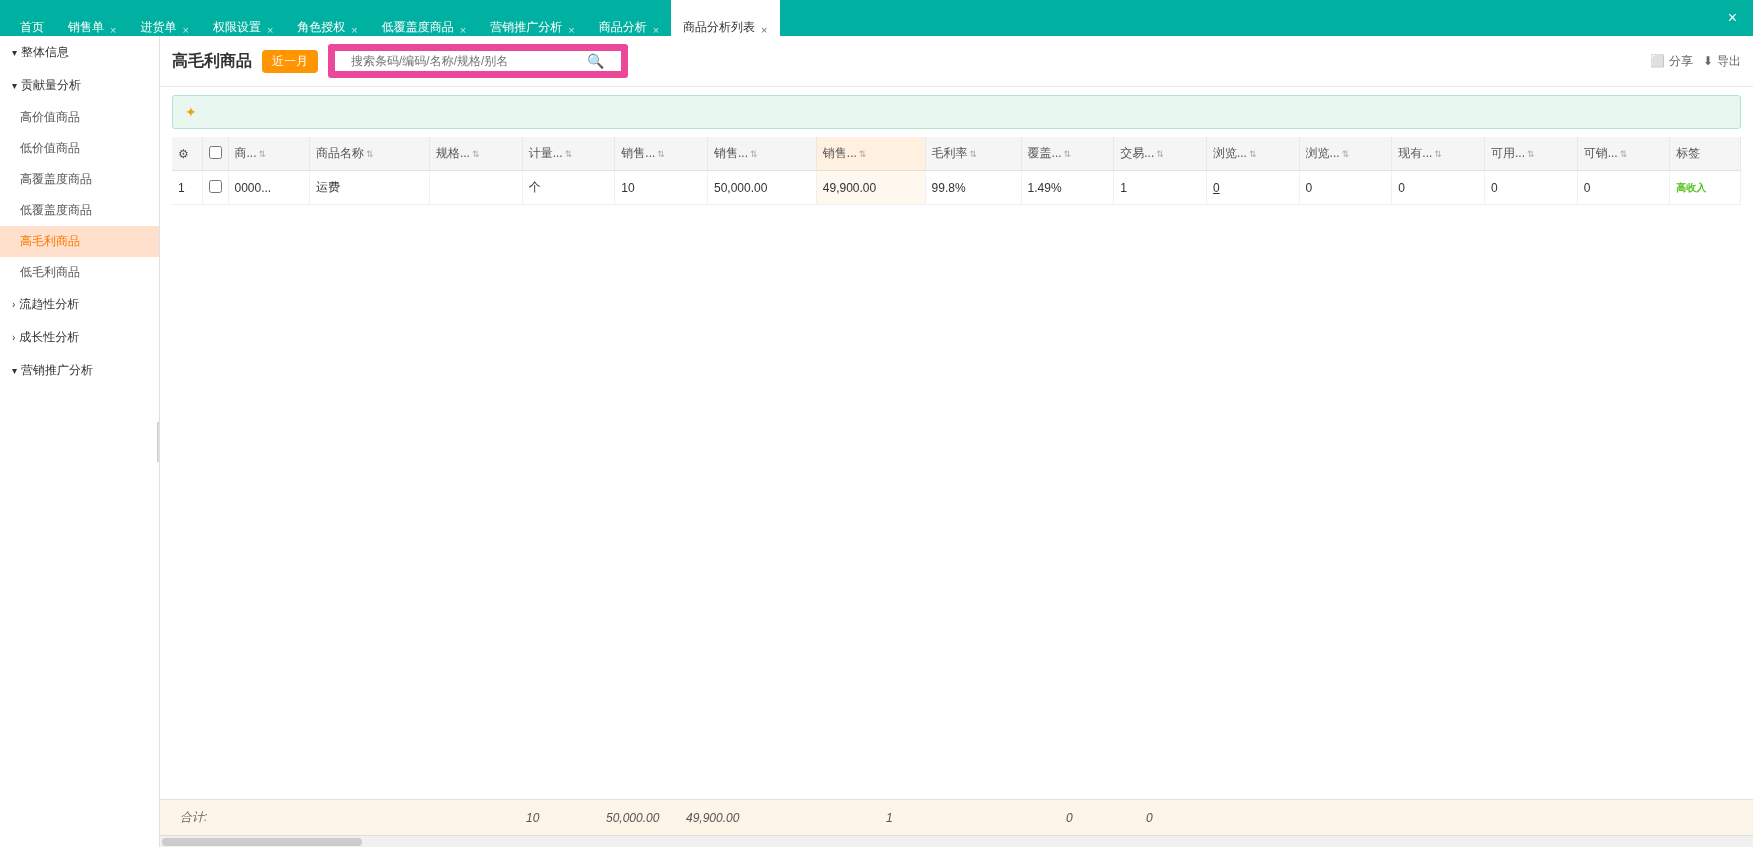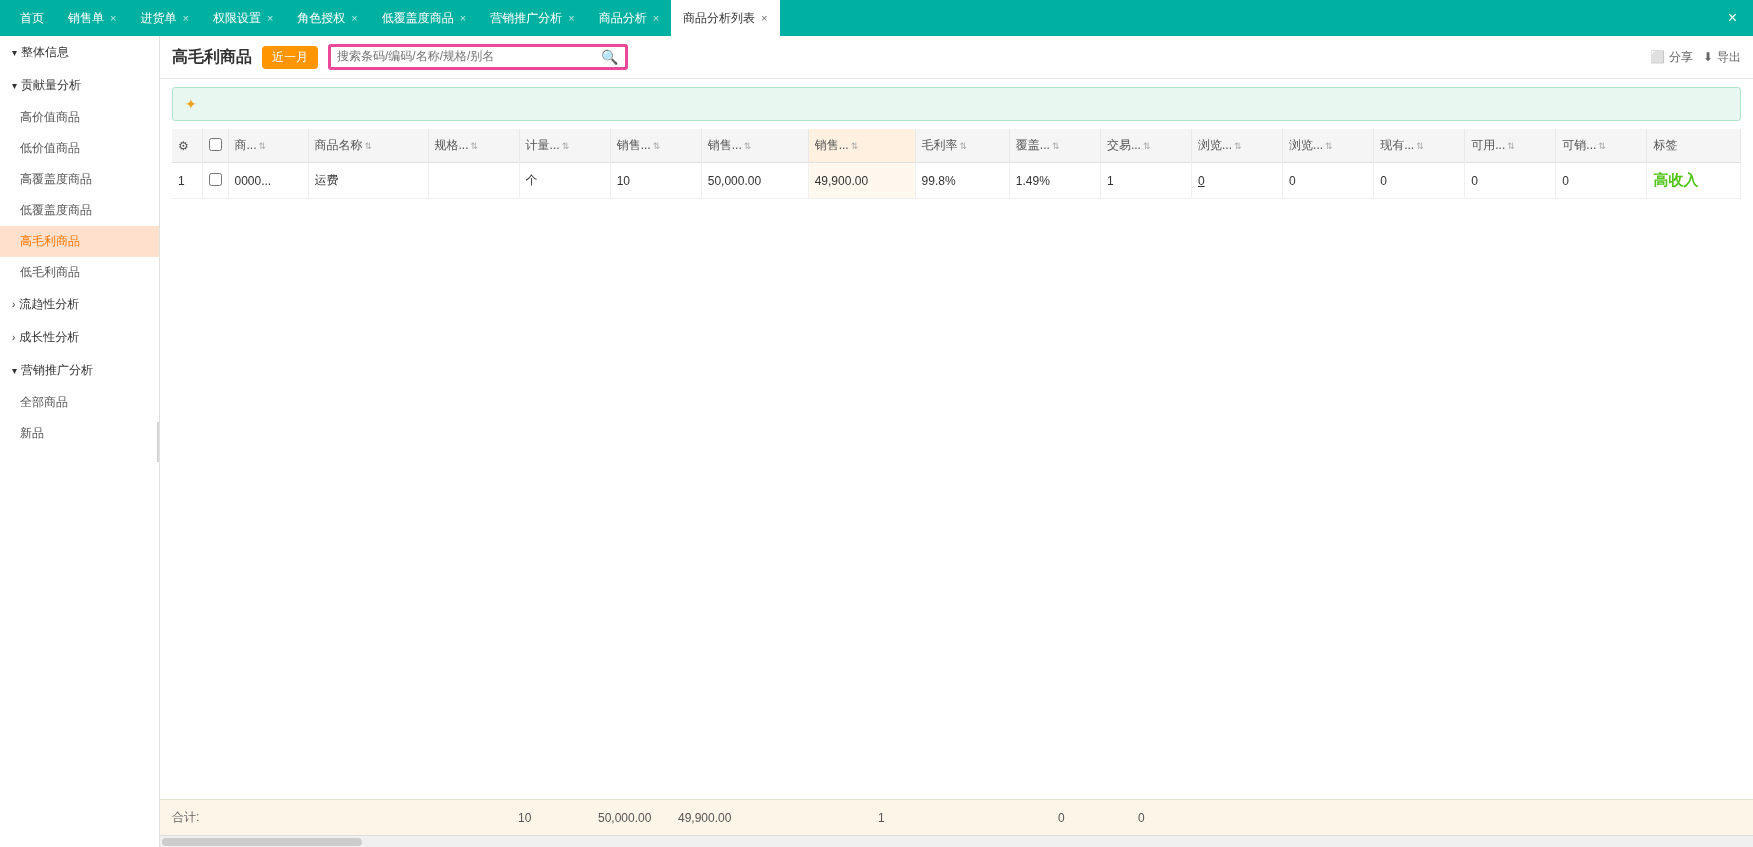--- a/index.html
+++ b/index.html
@@ -12,21 +12,21 @@
       align-items: center;
       height: 36px;
       padding: 0 8px;
       color: #fff;
       overflow: hidden;
     }
     .nav-item {
       padding: 0 12px;
       height: 36px;
       display: flex;
-      align-items: center;
+      align-items: flex-end;
       cursor: pointer;
       white-space: nowrap;
       font-size: 13px;
       color: #fff;
       position: relative;
     }
     .nav-item.active { background: #fff; color: #333; }
     .nav-item .close-btn {
       margin-left: 6px;
       font-size: 11px;
@@ -97,24 +97,24 @@
       background: #ff9500;
       color: #fff;
       border: none;
       border-radius: 4px;
       padding: 3px 10px;
       cursor: pointer;
       font-size: 12px;
     }
     .search-box {
       display: flex;
-      align-items: flex-start;
-      border: 3px solid #ec4899;
+      align-items: center;
+      border: 7px solid #ec4899;
       border-radius: 3px;
-      padding: 2px 6px;
+      padding: 2px 16px;
       flex: 1;
       max-width: 300px;
     }
     .search-box input {
       border: none;
       outline: none;
       font-size: 12px;
       width: 100%;
       color: #999;
     }
@@ -167,21 +167,21 @@
     }
     thead th .col-label { display: flex; align-items: center; gap: 2px; }
     thead th .sort-icon { color: #aaa; font-size: 9px; }
     tbody tr { border-bottom: 1px solid #f0f0f0; }
     tbody td {
       padding: 8px 6px;
       color: #333;
       border-right: 1px solid #f0f0f0;
       white-space: nowrap;
     }
-    .tag-high { color: #52c41a; font-size: 15px; font-weight: bold; }
+    .tag-high { color: #52c41a; font-size: 10px; font-weight: bold; }
     .underline-link { text-decoration: underline; color: #333; cursor: pointer; }
 
     
     .collapse-btn {
       position: absolute;
       right: -12px;
       top: 50%;
       transform: translateY(-50%);
       width: 14px;
       height: 40px;
@@ -194,27 +194,28 @@
       justify-content: center;
       color: #666;
       font-size: 10px;
       z-index: 10;
     }
 
     
     .table-footer {
       background: #fdf6e8;
       border-top: 1px solid #e8e0d0;
-      padding: 8px 12px;
+      padding: 8px 20px;
       display: flex;
       align-items: center;
       font-size: 12px;
       color: #555;
       flex-shrink: 0;
       height: 36px;
+      font-style: italic;
     }
     .footer-label { width: 80px; color: #666; }
     .footer-values { display: flex; gap: 0; }
     .footer-cell { min-width: 80px; padding: 0 6px; }
 
     
     .scroll-bar-area {
       height: 12px;
       background: #f0f0f0;
       border-top: 1px solid #ddd;
@@ -317,28 +318,20 @@
     </div>
 
     <div class="sidebar-group-header">
       <span class="arrow">›</span>
       <span>成长性分析</span>
     </div>
 
     <div class="sidebar-group-header">
       <span class="arrow">▾</span>
       <span>营销推广分析</span>
-    </div>
-    <div>
-      <div class="sidebar-item">
-        <span>全部商品</span>
-      </div>
-      <div class="sidebar-item">
-        <span>新品</span>
-      </div>
     </div>
   </div>
 
   <div class="content-area">
 
     <div class="content-header">
       <span class="content-title">高毛利商品</span>
       <button class="filter-btn">近一月</button>
       <div class="search-box">
         <input type="text" placeholder="搜索条码/编码/名称/规格/别名" style="">

